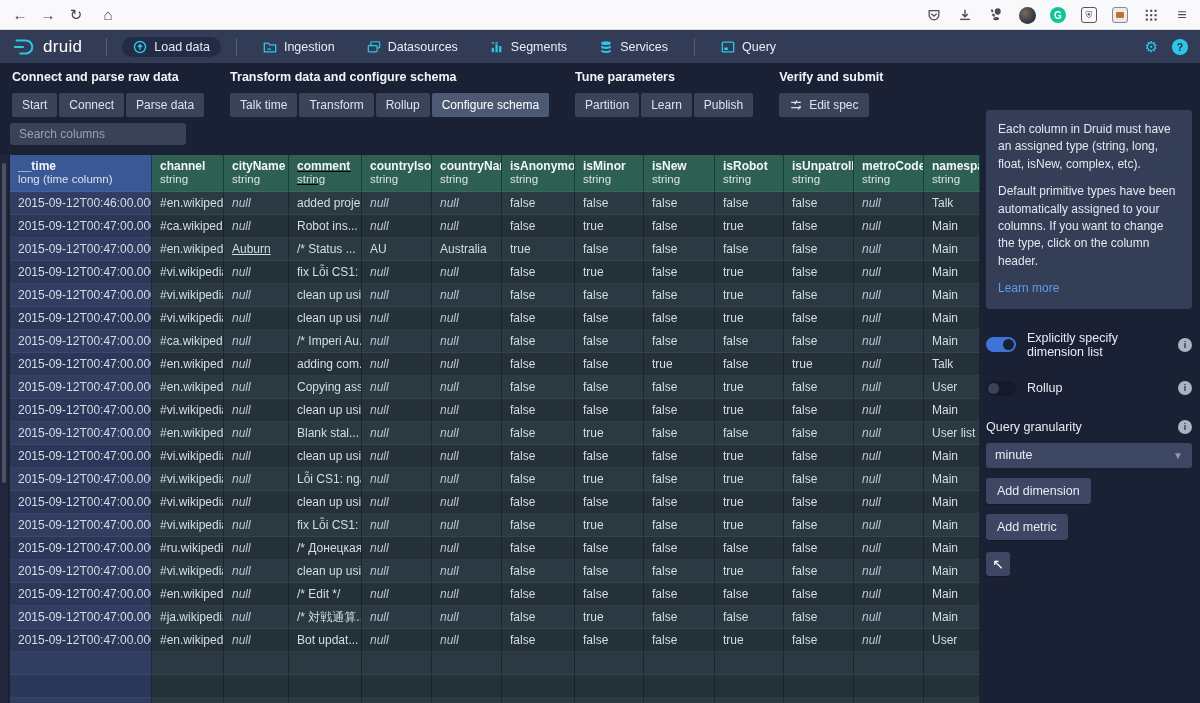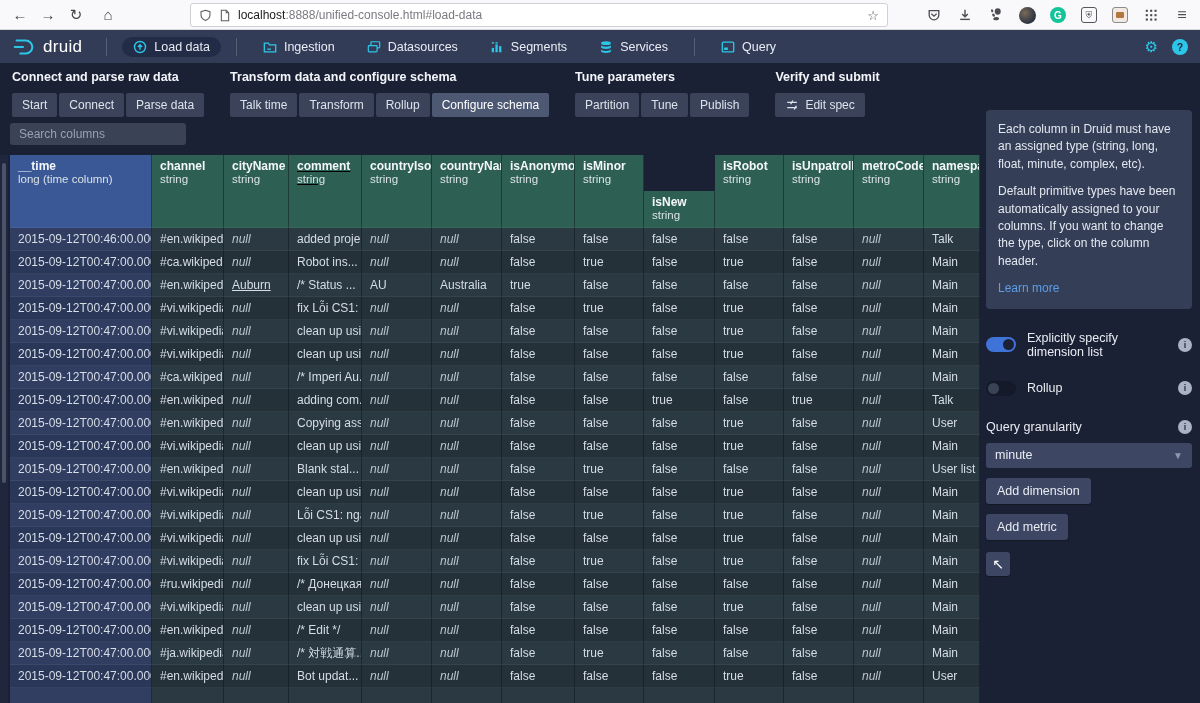--- a/index.html
+++ b/index.html
@@ -89,35 +89,20 @@
 </head>
 <body>
 
 <div class="chrome">
   <div id="chrome-left" style="display:flex;align-items:center;margin-left:6px;">
       <div class="chrome-btn back">←</div>
       <div class="chrome-btn forward">→</div>
       <div class="chrome-btn refresh">↻</div>
       <div class="chrome-btn home">⌂</div>
     </div>
-  <div class="urlbar">
-    <span class="ico">
-      <svg width="13" height="13" viewBox="0 0 16 16">
-          <path d="M8 1.5l5.5 1.8v4.2c0 3.6-2.7 5.6-5.5 6.7C5.2 13.1 2.5 11.1 2.5 7.5V3.3z" fill="none" stroke="currentColor" stroke-width="1.3"></path>
-        </svg>
-    </span>
-    <span class="ico">
-      <svg width="12" height="13" viewBox="0 0 14 16">
-          <path d="M2.5 1.5h6l3 3v10h-9z" fill="none" stroke="currentColor" stroke-width="1.3"></path>
-          <path d="M8.5 1.5v3h3" fill="none" stroke="currentColor" stroke-width="1.3"></path>
-        </svg>
-    </span>
-    <span class="url-text"><span class="url-host">localhost</span><span class="url-rest">:8888/unified-console.html#load-data</span></span>
-    <span class="star">☆</span>
-  </div>
   <div class="chrome-right" id="chrome-right">
       <div class="bicon">
         <svg width="14" height="14" viewBox="0 0 16 16">
           <path d="M2.5 3h11v5a5.5 5.5 0 0 1-11 0z" fill="none" stroke="currentColor" stroke-width="1.5"></path>
           <path d="M5 6.5l3 2.8 3-2.8" fill="none" stroke="currentColor" stroke-width="1.5"></path>
         </svg>
       </div>
       <div class="bicon">
         <svg width="14" height="14" viewBox="0 0 16 16">
           <path d="M8 2v7.5M4.8 6.8L8 10l3.2-3.2" fill="none" stroke="currentColor" stroke-width="1.6"></path>
@@ -274,21 +259,21 @@
         </button>
       </div>
     </div>
     <div class="step-group">
       <div class="step-group-label">Tune parameters</div>
       <div class="step-btns">
         <button class="step-btn">
           <span>Partition</span>
         </button>
         <button class="step-btn">
-          <span>Tune</span>
+          <span>Learn</span>
         </button>
         <button class="step-btn">
           <span>Publish</span>
         </button>
       </div>
     </div>
     <div class="step-group">
       <div class="step-group-label">Verify and submit</div>
       <div class="step-btns">
         <button class="step-btn">
@@ -337,21 +322,21 @@
         <span class="ctype">string</span>
       </div>
       <div class="th dim" style="width: 73px;">
         <span class="cname">isAnonymous</span>
         <span class="ctype">string</span>
       </div>
       <div class="th dim" style="width: 69px;">
         <span class="cname">isMinor</span>
         <span class="ctype">string</span>
       </div>
-      <div class="th dim" style="width: 71px; margin-top: 36px;">
+      <div class="th dim" style="width: 71px;">
         <span class="cname">isNew</span>
         <span class="ctype">string</span>
       </div>
       <div class="th dim" style="width: 69px;">
         <span class="cname">isRobot</span>
         <span class="ctype">string</span>
       </div>
       <div class="th dim" style="width: 70px;">
         <span class="cname">isUnpatrolled</span>
         <span class="ctype">string</span>
@@ -709,21 +694,21 @@
         <div class="td" style="width: 69px;"><span></span></div>
         <div class="td" style="width: 70px;"><span></span></div>
         <div class="td" style="width: 70px;"><span></span></div>
         <div class="td" style="width: 56px;"><span></span></div>
       </div>
     </div>
 </div>
 
 <div class="sidebar">
   <div class="callout">
-    <p>Each column in Druid must have an assigned type (string, long, float, minute, complex, etc).</p>
+    <p>Each column in Druid must have an assigned type (string, long, float, isNew, complex, etc).</p>
     <p>Default primitive types have been automatically assigned to your columns. If you want to change the type, click on the column header.</p>
     <a>Learn more</a>
   </div>
   <div id="side-toggles">
       <div class="side-row">
         <span class="toggle on">
           <span class="knob"></span>
         </span>
         <span class="lbl">Explicitly specify dimension list</span>
         <span class="info-i">i</span>

